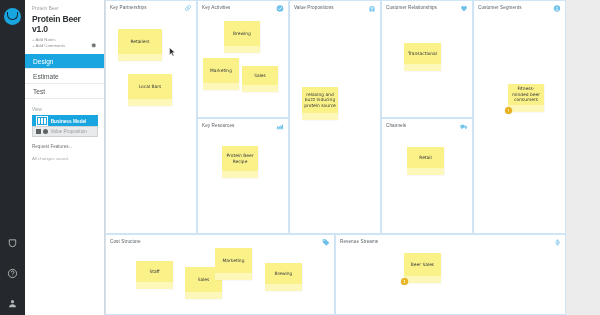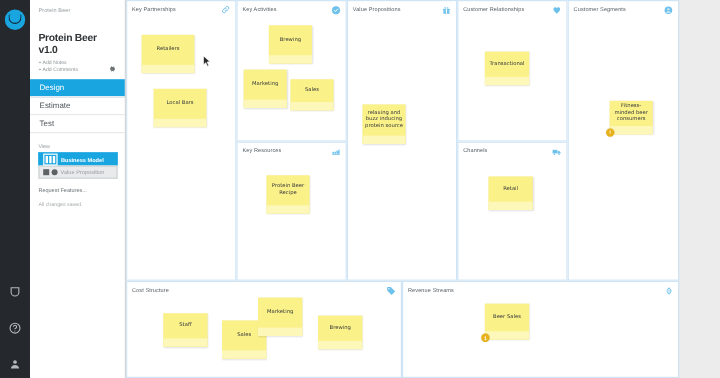--- a/index.html
+++ b/index.html
@@ -53,21 +53,21 @@
     background: #ffffff;
     border-right: 1px solid #d6d6d6;
     font-size: 5.2px;
     color: #4a4a4a;
     position: relative;
   }
   .panel-head { padding: 6px 7px 5px 7px; position: relative; }
   .proj-kicker { font-size: 4.6px; color: #9aa0a3; letter-spacing: .1px; }
   .proj-title {
     font-size: 8.6px; font-weight: bold; color: #2f3234;
-    line-height: 10px; margin-top: 15px; letter-spacing: -.2px;
+    line-height: 10px; margin-top: 3px; letter-spacing: -.2px;
   }
   .proj-links { margin-top: 3px; }
   .proj-link { font-size: 4.3px; color: #8d9295; line-height: 6px; display: block; }
   .gear {
     position: absolute; right: 7px; bottom: 5px;
     width: 7px; height: 7px; color: #6f7477;
   }
   .gear svg { display: block; }
 
   .nav-item {

